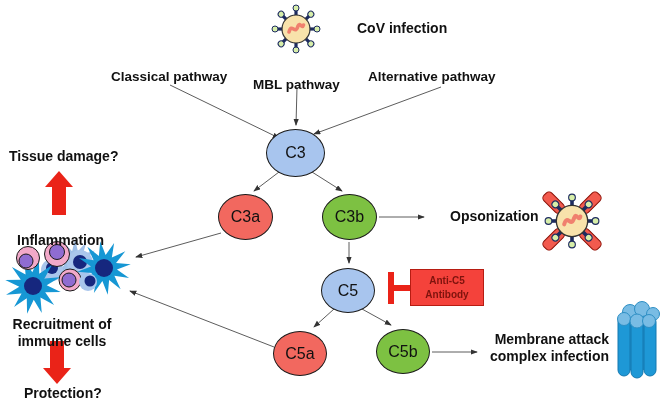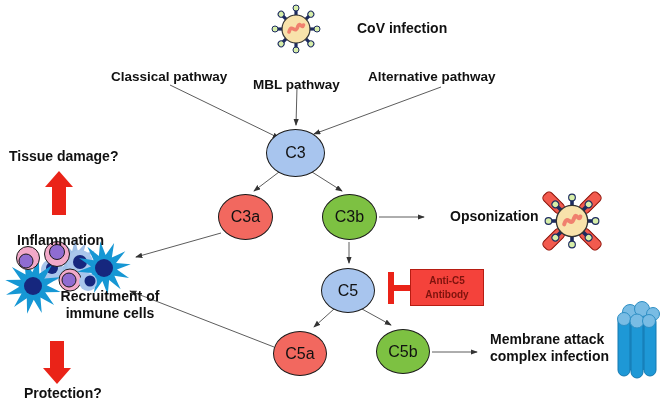--- a/index.html
+++ b/index.html
@@ -190,25 +190,25 @@
   </div>
 
   <div class="lbl big" style="left:334px;top:20px;margin-left:23px;">CoV infection</div>
 
   <div class="lbl" style="left:99px;top:69px;margin-left:12px;">Classical pathway</div>
   <div class="lbl" style="left:253px;top:69px;margin-top:8px;">MBL pathway</div>
   <div class="lbl" style="left:368px;top:69px;">Alternative pathway</div>
 
   <div class="lbl big" style="left:9px;top:148px;">Tissue damage?</div>
   <div class="lbl big" style="left:17px;top:232px;">Inflammation</div>
-  <div class="lbl big center" style="left:0px;top:288px;width:124px;line-height:17px;padding-left:48px;">
+  <div class="lbl big center" style="left:0px;top:316px;width:124px;line-height:17px;">
     <span>Recruitment of</span><br>
     <span>immune cells</span>
   </div>
   <div class="lbl big" style="left:24px;top:385px;">Protection?</div>
 
   <div class="lbl big" style="left:450px;top:208px;">Opsonization</div>
-  <div class="lbl big" style="left:490px;top:331px;line-height:17px;">
+  <div class="lbl big" style="left:490px;top:331px;line-height:17px;text-align:right;">
     <span>Membrane attack</span><br>
     <span>complex infection</span>
   </div>
 
 </div>
 
 </body></html>

